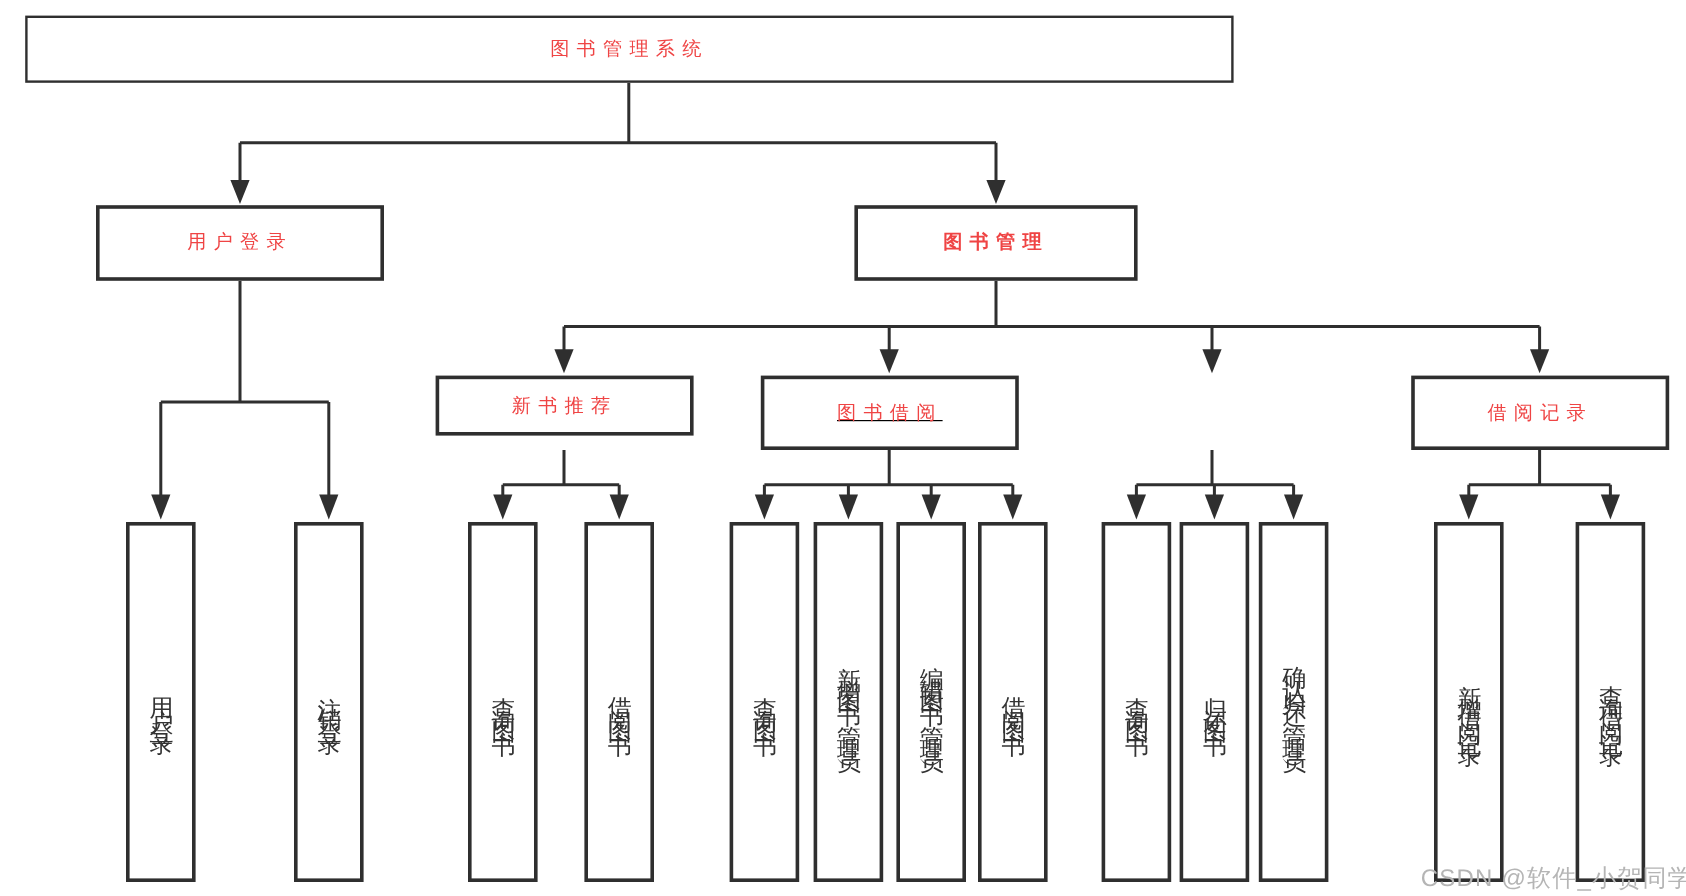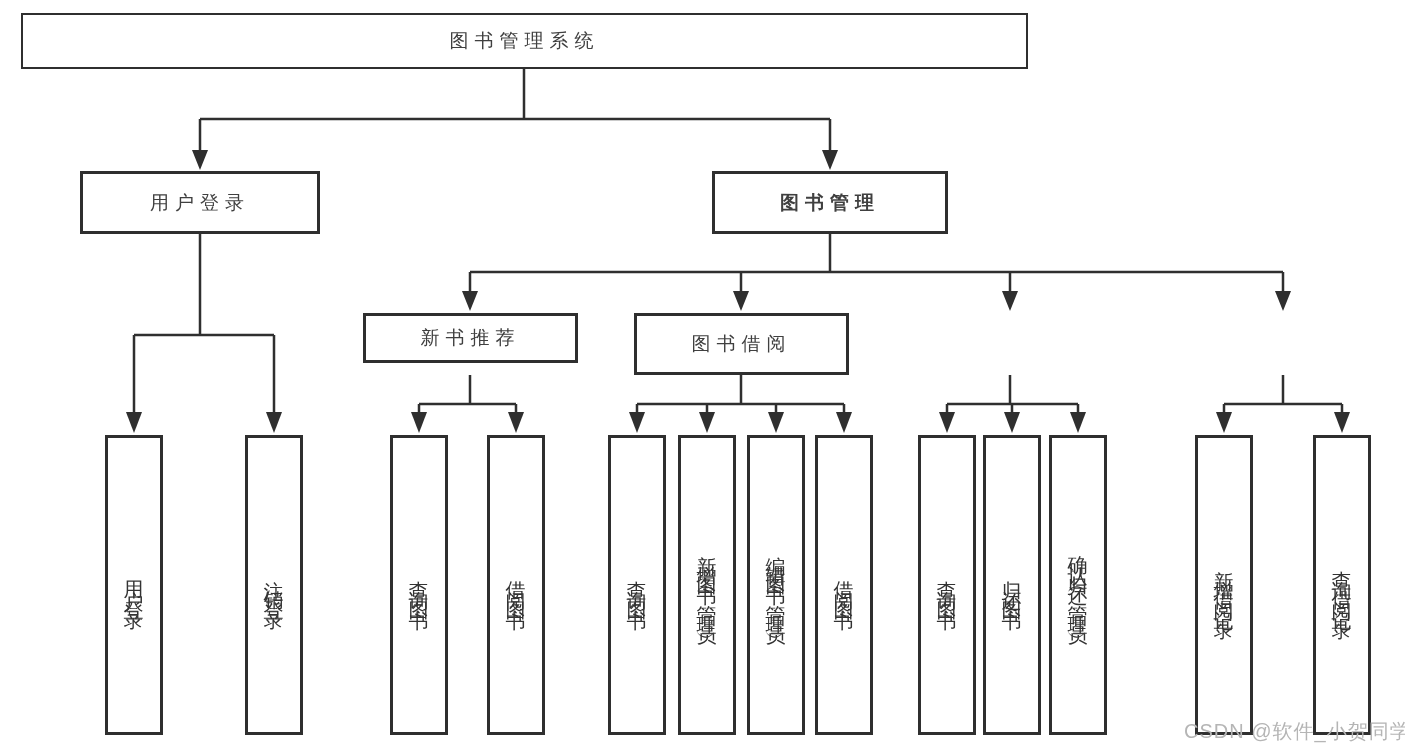--- a/index.html
+++ b/index.html
@@ -27,23 +27,23 @@
     background: #ffffff;
     border: 3px solid #2f2f2f;
     display: flex;
     align-items: center;
     justify-content: center;
   }
   .box--root {
     border-width: 2px;
   }
   .hlabel {
-    font-size: 19px;
+    font-size: 16px;
     letter-spacing: 6px;
-    color: #404040;
+    color: #ef4444;
     white-space: nowrap;
   }
   .leaf {
     position: absolute;
     top: 435px;
     width: 58px;
     height: 300px;
     box-sizing: border-box;
     background: #ffffff;
     border: 3px solid #2f2f2f;
@@ -116,22 +116,25 @@
   <div class="box" style="left:80px; top:171px; width:240px; height:63px;">
     <span class="hlabel">用户登录</span>
   </div>
   <div class="box" style="left:712px; top:171px; width:236px; height:63px;font-weight:bold;">
     <span class="hlabel">图书管理</span>
   </div>
 
   <div class="box" style="left:363px; top:313px; width:215px; height:50px;">
     <span class="hlabel">新书推荐</span>
   </div>
-  <div class="box" style="left:634px; top:313px; width:215px; height:62px;">
+  <div class="box" style="left:634px; top:313px; width:215px; height:62px;text-decoration:underline;">
     <span class="hlabel">图书借阅</span>
+  </div>
+  <div class="box" style="left:1176px; top:313px; width:215px; height:62px;">
+    <span class="hlabel">借阅记录</span>
   </div>
 
   <div class="leaf" style="left:105px;">
     <span class="vlabel">用户登录</span>
   </div>
   <div class="leaf" style="left:245px;">
     <span class="vlabel">注销登录</span>
   </div>
 
   <div class="leaf" style="left:390px;">

